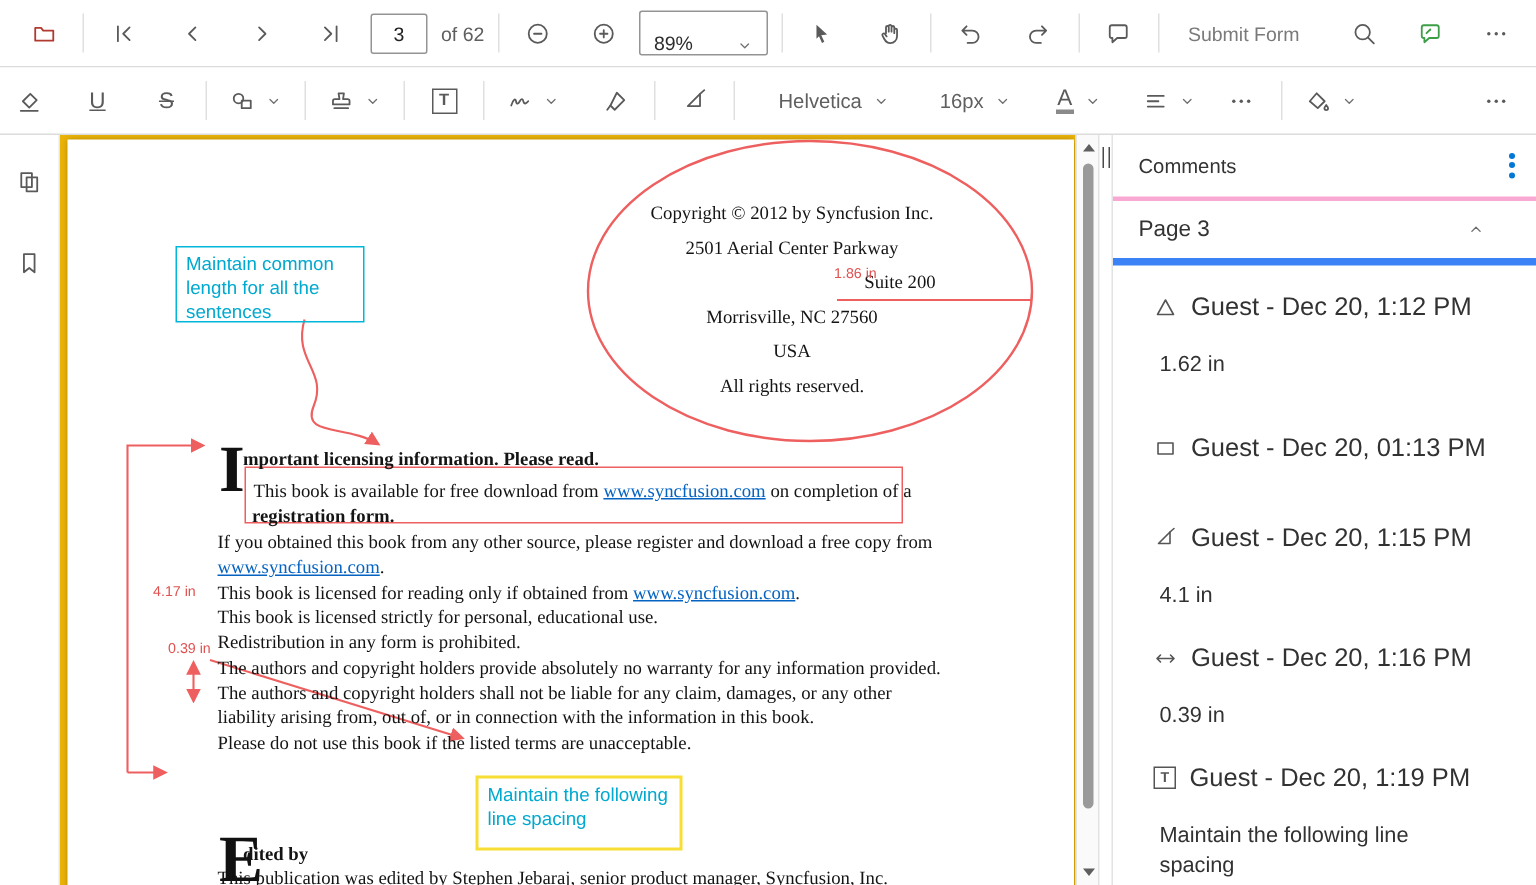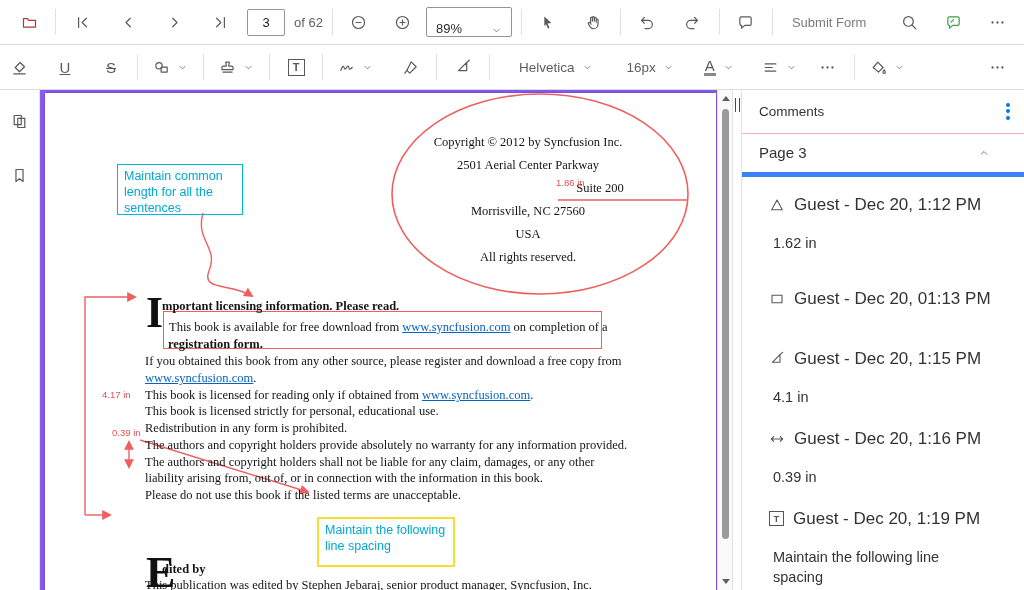--- a/index.html
+++ b/index.html
@@ -33,21 +33,21 @@
   .t-box { display:flex; align-items:center; justify-content:center; width:17px; height:17px;
            border:1.5px solid #5a5a5a; font-size:11px; font-weight:bold; color:#5a5a5a; }
   .a-glyph { font-size:15px; color:#5a5a5a; border-bottom:3px solid #8a8a8a; line-height:15px; padding:0 1px; }
   .dd-text { font-size:13.5px; color:#5f5f5f;text-align:right; }
   .dd { display:flex; align-items:center; gap:7px; background:none; border:none; height:34px; padding:0 6px; cursor:pointer; }
 
   
   .content { flex:1; display:flex; min-height:0; }
   .left-rail { flex:0 0 40px; background:#fff; border-right:1px solid #e6e6e6; display:flex;
                flex-direction:column; align-items:center; padding-top:14px; gap:20px; }
-  .viewer { flex:0 0 692px; position:relative; background:#8b5cf6; overflow:hidden; }
+  .viewer { flex:0 0 692px; position:relative; background:#eab308; overflow:hidden; }
 
   
   .page { position:absolute; left:5px; top:3px; width:671px; height:1040px; background:#fff;
           box-shadow:0 0 4px rgba(0,0,0,.28); }
   .doc-line { position:absolute; font-family:"Liberation Serif", serif; font-size:12.5px; color:#141414; white-space:nowrap; }
   .doc-bold { font-weight:bold; }
   .dropcap { position:absolute; font-family:"Liberation Serif", serif; font-weight:bold; font-size:44px; line-height:36px; color:#111; }
   .doc-link { color:#0563c1; text-decoration:underline; cursor:pointer; }
   .copy-block { position:absolute; left:333px; top:42px; width:300px; text-align:center; }
   .copy-line { font-family:"Liberation Serif", serif; font-size:12.5px; color:#141414; height:23px; }
@@ -65,21 +65,21 @@
   .tri-up { width:0; height:0; border-left:4px solid transparent; border-right:4px solid transparent; border-bottom:5px solid #5f5f5f; }
   .tri-down { width:0; height:0; border-left:4px solid transparent; border-right:4px solid transparent; border-top:5px solid #5f5f5f; }
   .v-thumb { position:absolute; left:4px; top:19px; width:7px; height:430px; border-radius:4px; background:#9a9a9a; cursor:grab; }
 
   
   .splitter { flex:0 0 10px; background:#fff; border-left:1px solid #e3e3e3; border-right:1px solid #e3e3e3; position:relative; cursor:col-resize; }
   .grip { position:absolute; top:8px; left:2px; width:5px; height:14px; border-left:1.5px solid #4a4a4a; border-right:1.5px solid #4a4a4a; }
 
   
   .comments { flex:1; background:#fff; display:flex; flex-direction:column; min-width:0; }
-  .cm-header { height:46px; display:flex; align-items:center; justify-content:space-between; padding:0 14px 0 17px; border-bottom:1px solid #f9a8d4; }
+  .cm-header { height:46px; display:flex; align-items:center; justify-content:space-between; padding:0 14px 0 17px; border-bottom:3px solid #f9a8d4; }
   .cm-title { font-size:13.5px; color:#333; }
   .cm-menu { background:none; border:none; color:#0078d4; font-size:16px; cursor:pointer; line-height:10px; }
   .cm-menu .d { display:block; width:4px; height:4px; border-radius:50%; background:#0078d4; margin:2.5px 0; }
   .cm-page-row { height:45px; display:flex; align-items:center; justify-content:space-between; padding:0 34px 0 17px; border-bottom:5px solid #3b82f6; cursor:pointer; }
   .cm-page-label { font-size:15px; color:#333; }
   .cm-items { padding:20px 16px 0 27px; overflow:hidden; }
   .comment-item { margin-bottom:24px; cursor:pointer; }
   .comment-item.no-body { margin-bottom:44px;margin-top:38px; }
   .cm-author-row { display:flex; align-items:center; gap:9px; height:16px; }
   .cm-ic { width:16px; height:16px; fill:none; stroke:#555; stroke-width:1.6; stroke-linecap:round; stroke-linejoin:round; flex:0 0 16px; }

